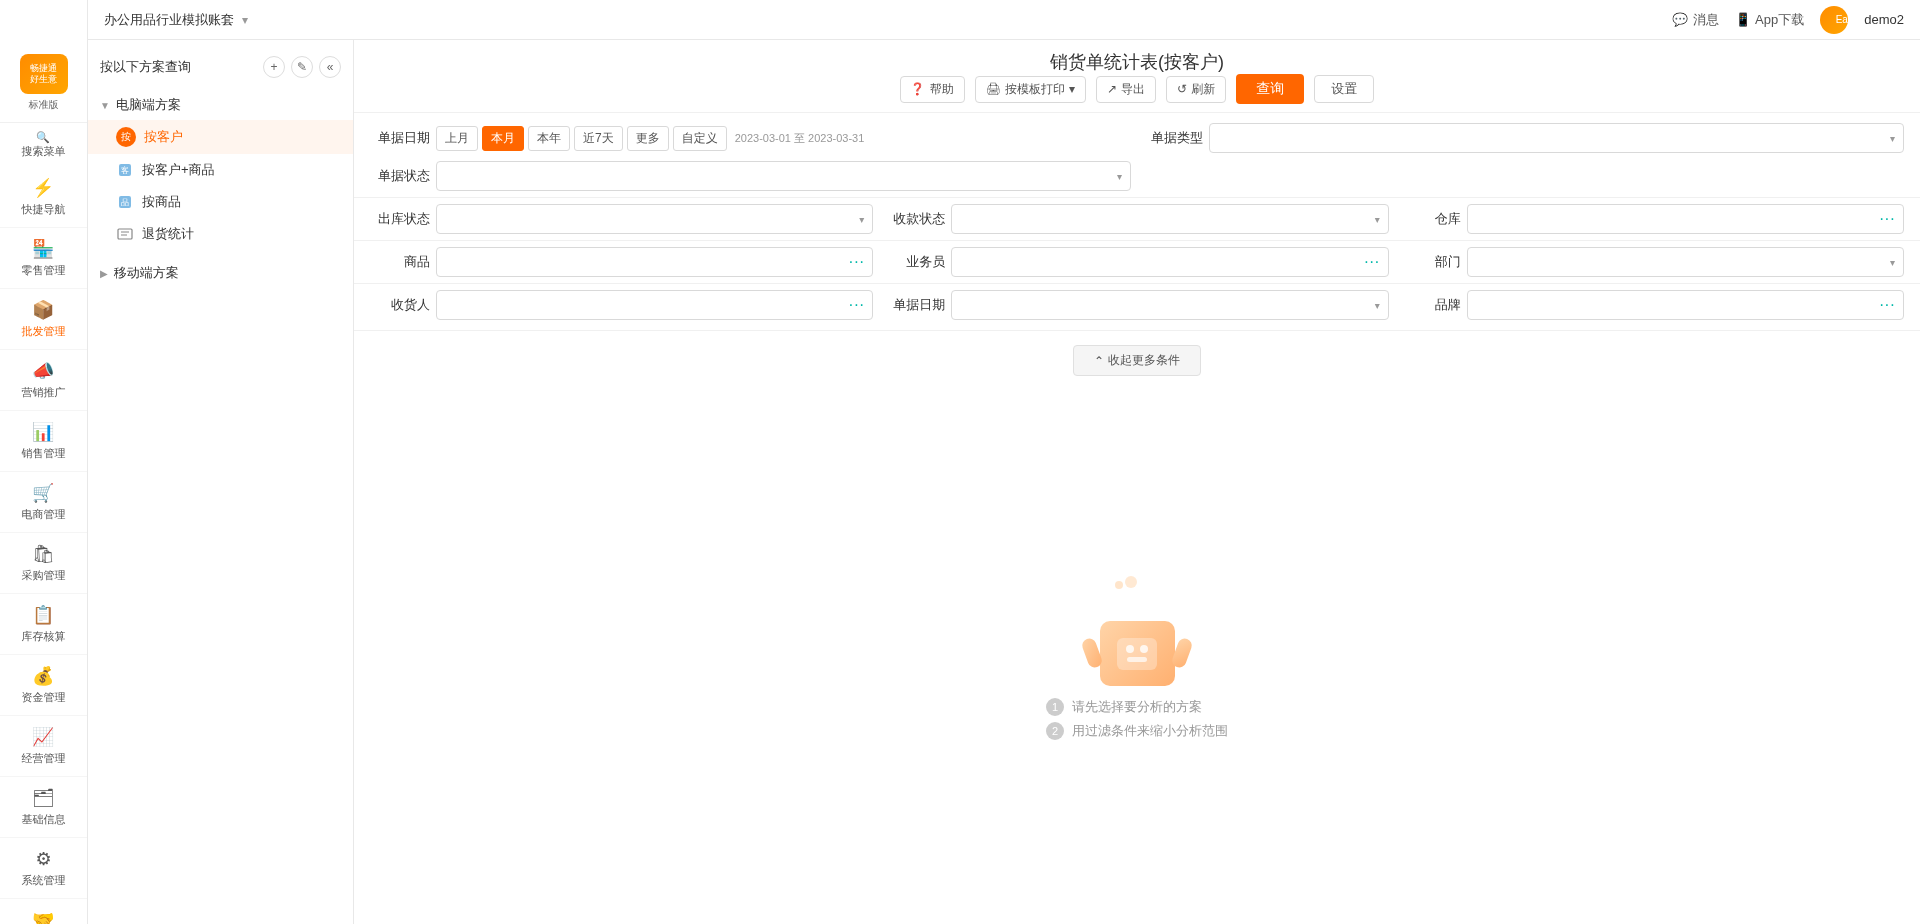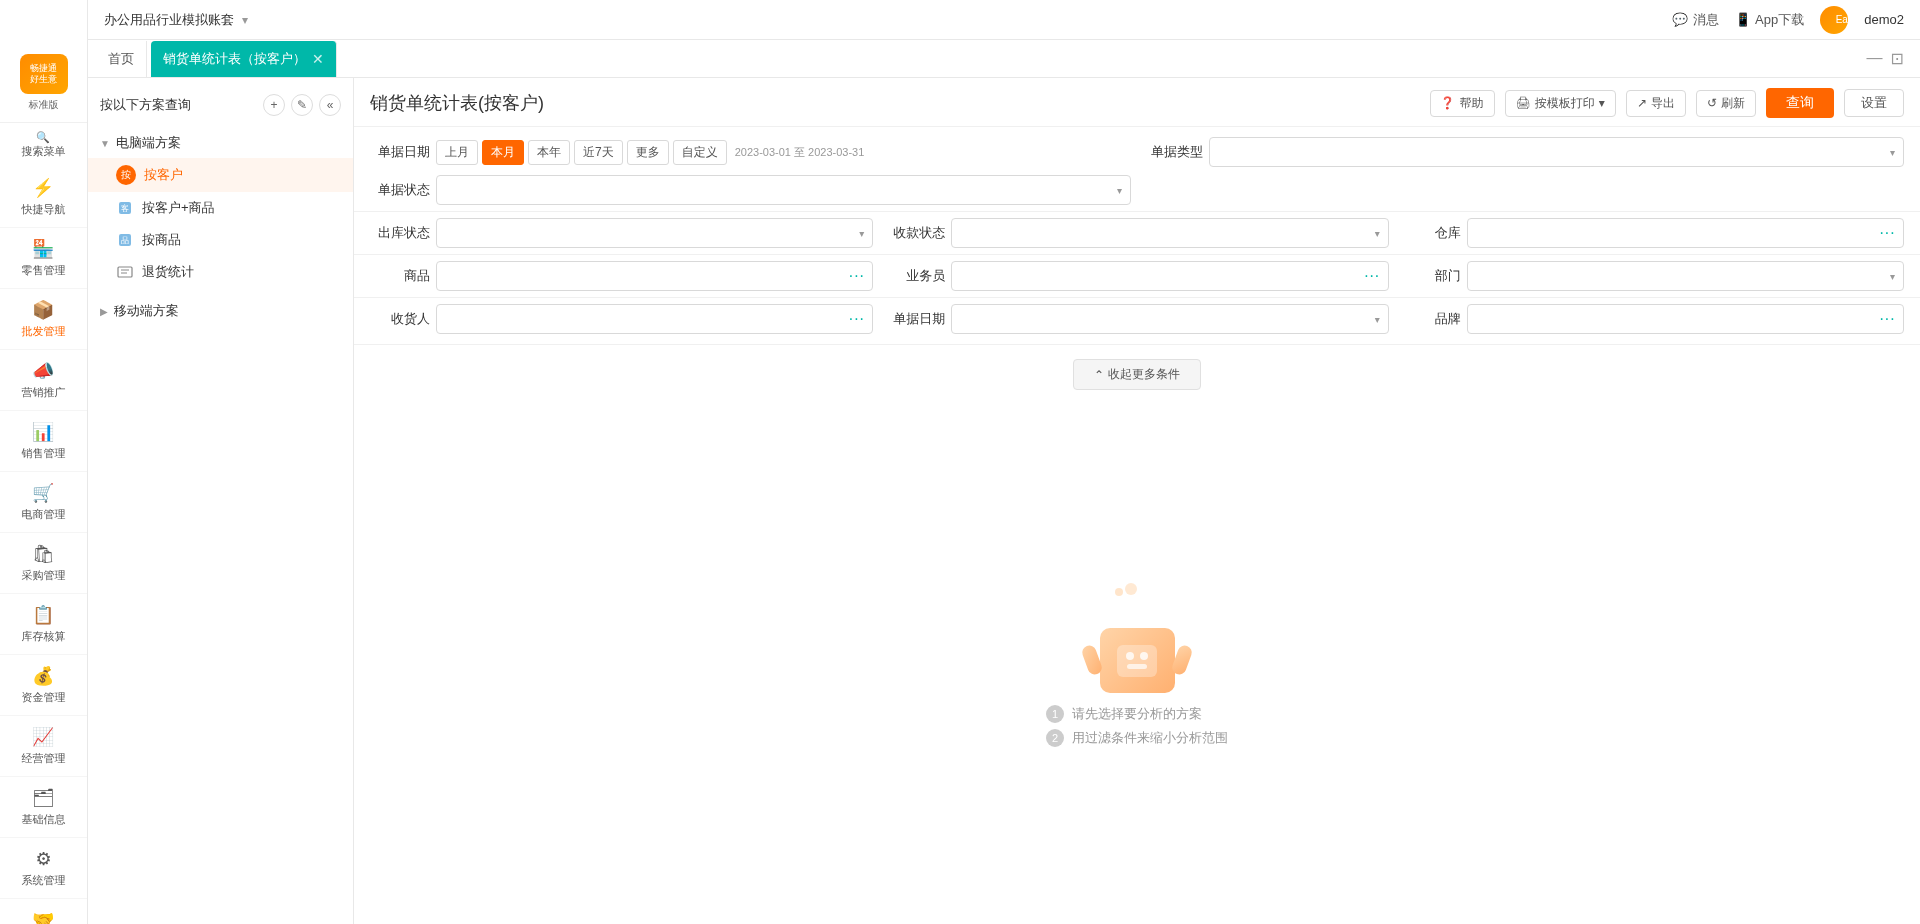--- a/index.html
+++ b/index.html
@@ -55,21 +55,21 @@
     
     .right-panel { flex: 1; display: flex; flex-direction: column; overflow: hidden; }
     .date-btn { padding: 3px 8px; border-radius: 3px; border: 1px solid #d9d9d9; cursor: pointer; font-size: 12px; color: #555; background: #fff; }
     .date-btn.active { background: #ff6600; color: #fff; border-color: #ff6600; }
     .date-range { font-size: 11px; color: #999; margin-left: 4px; }
     .action-btn-small { display: flex; align-items: center; gap: 4px; padding: 4px 10px; border: 1px solid #d9d9d9; border-radius: 4px; cursor: pointer; font-size: 12px; color: #555; background: #fff; }
     .query-btn { padding: 6px 20px; background: #ff6600; color: #fff; border: none; border-radius: 4px; cursor: pointer; font-size: 14px; font-weight: 500; }
     .settings-btn { padding: 4px 16px; background: #fff; color: #555; border: 1px solid #d9d9d9; border-radius: 4px; cursor: pointer; font-size: 13px; }
 
     
-    .filter-header { display: flex; align-items: center; justify-content: space-between; padding: 10px 16px 8px; background: #fff; border-bottom: 1px solid #f0f0f0; flex-shrink: 0; }
+    .filter-header { display: flex; align-items: center; justify-content: space-between; padding: 10px 16px 8px; background: #fff; border-bottom: 1px solid #f0f0f0; flex-shrink: 0; flex-direction: column; }
     .page-title { font-size: 18px; font-weight: 500; color: #333; }
     .filter-header-right { display: flex; align-items: center; gap: 10px; }
 
     
     .collapse-btn { display: flex; align-items: center; justify-content: center; padding: 6px 20px; background: #f5f5f5; border: 1px solid #e0e0e0; border-radius: 4px; cursor: pointer; color: #555; font-size: 12px; gap: 4px; margin: 8px auto; width: fit-content; }
 
     
     .content-area { flex: 1; display: flex; flex-direction: column; align-items: center; justify-content: center; overflow: auto; background: #fff; }
     .empty-state { display: flex; flex-direction: column; align-items: center; gap: 12px; }
     .empty-hints { display: flex; flex-direction: column; gap: 6px; }
@@ -173,33 +173,20 @@
         <span>📱</span>
         <span>App下载</span>
       </div>
       <div class="user-avatar">
         <span style="font-size:10px;margin-left:15px;">Ea</span>
       </div>
       <span style="font-size:13px;color:#333;cursor:pointer;">demo2</span>
     </div>
   </div>
 
-  <div class="tab-bar">
-    <div class="tab tab-home">
-      <span>首页</span>
-    </div>
-    <div class="tab active" style="background:#00b8a9;color:#fff;margin-left:4px;">
-      <span>销货单统计表（按客户）</span>
-      <span class="tab-close">✕</span>
-    </div>
-    <div style="margin-left:auto;display:flex;gap:8px;padding-right:8px;">
-      <span class="win-btn">—</span>
-      <span class="win-btn">⊡</span>
-    </div>
-  </div>
 
   <div class="page-content">
 
     <div class="left-panel">
       <div class="left-panel-header">
         <span class="left-panel-title">按以下方案查询</span>
         <div class="left-panel-actions">
           <div class="panel-action-btn">+</div>
           <div class="panel-action-btn">✎</div>
           <div class="panel-action-btn">«</div>

